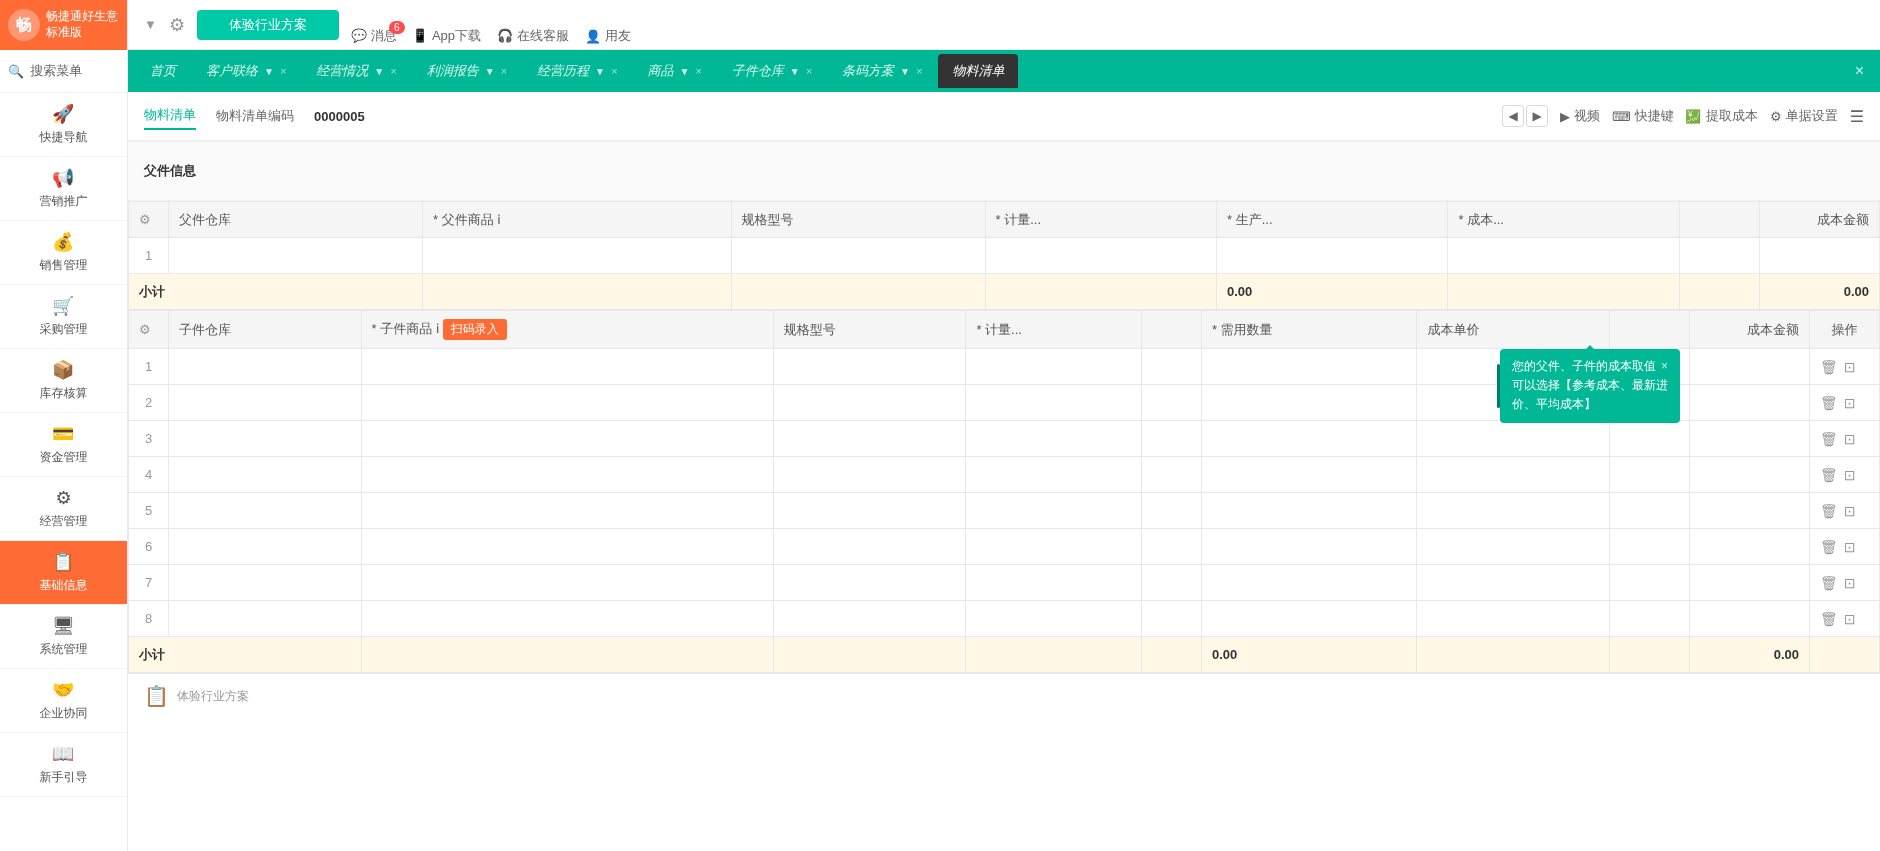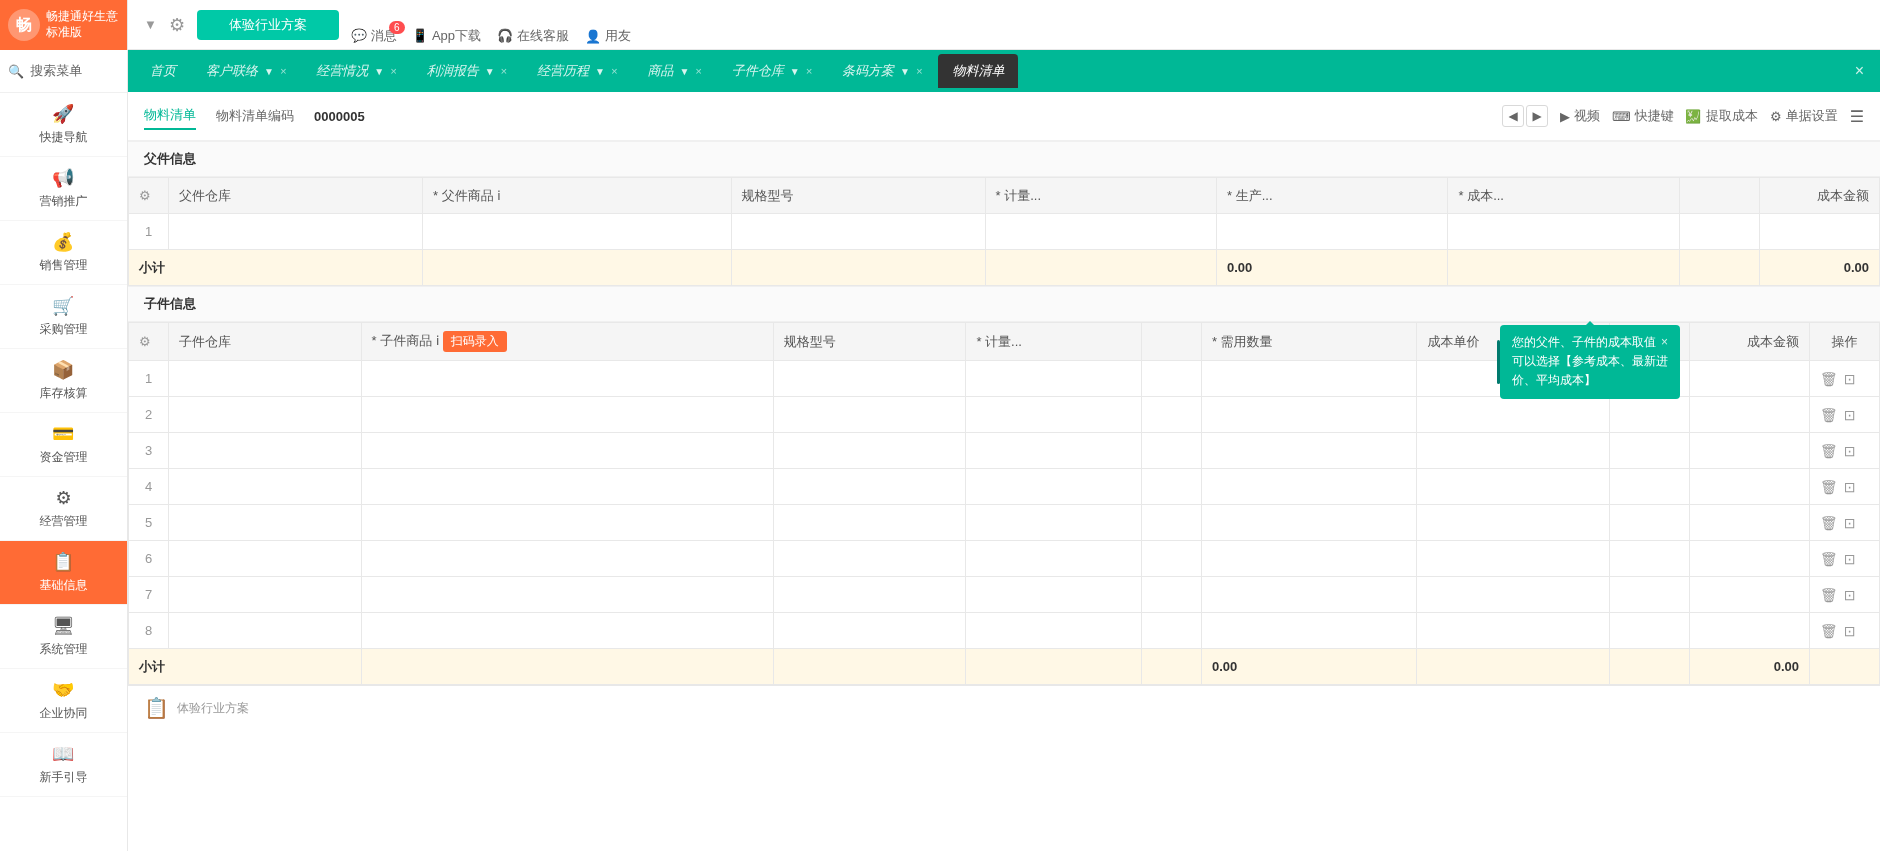--- a/index.html
+++ b/index.html
@@ -195,21 +195,21 @@
       gap: 12px;
       color: #666;
       font-size: 13px;
     }
     .sub-header-right span { cursor: pointer; display: flex; align-items: center; gap: 4px; }
     .order-code { color: #333; font-weight: bold; }
 
     
     .section-title {
       background: #fafafa;
-      padding: 8px 16px;
+      padding: 20px 16px;
       font-size: 13px;
       color: #333;
       font-weight: bold;
       border-bottom: 1px solid #f0f0f0;
       border-top: 1px solid #f0f0f0;
     }
 
     
     .data-table {
       width: 100%;
@@ -541,21 +541,20 @@
         </tbody>
       </table>
 
       <div class="tooltip-box">
         <div class="tooltip-left-bar"></div>
         <span class="tooltip-close">×</span>
         <span>您的父件、子件的成本取值可以选择【参考成本、最新进价、平均成本】</span>
       </div>
     </div>
 
-    <div class="section-title">子件信息</div>
 
     <table class="data-table">
       <thead>
         <tr>
           <th class="col-settings">
             <span class="col-settings-icon">⚙</span>
           </th>
           <th>子件仓库</th>
           <th>
             * 子件商品 ℹ

